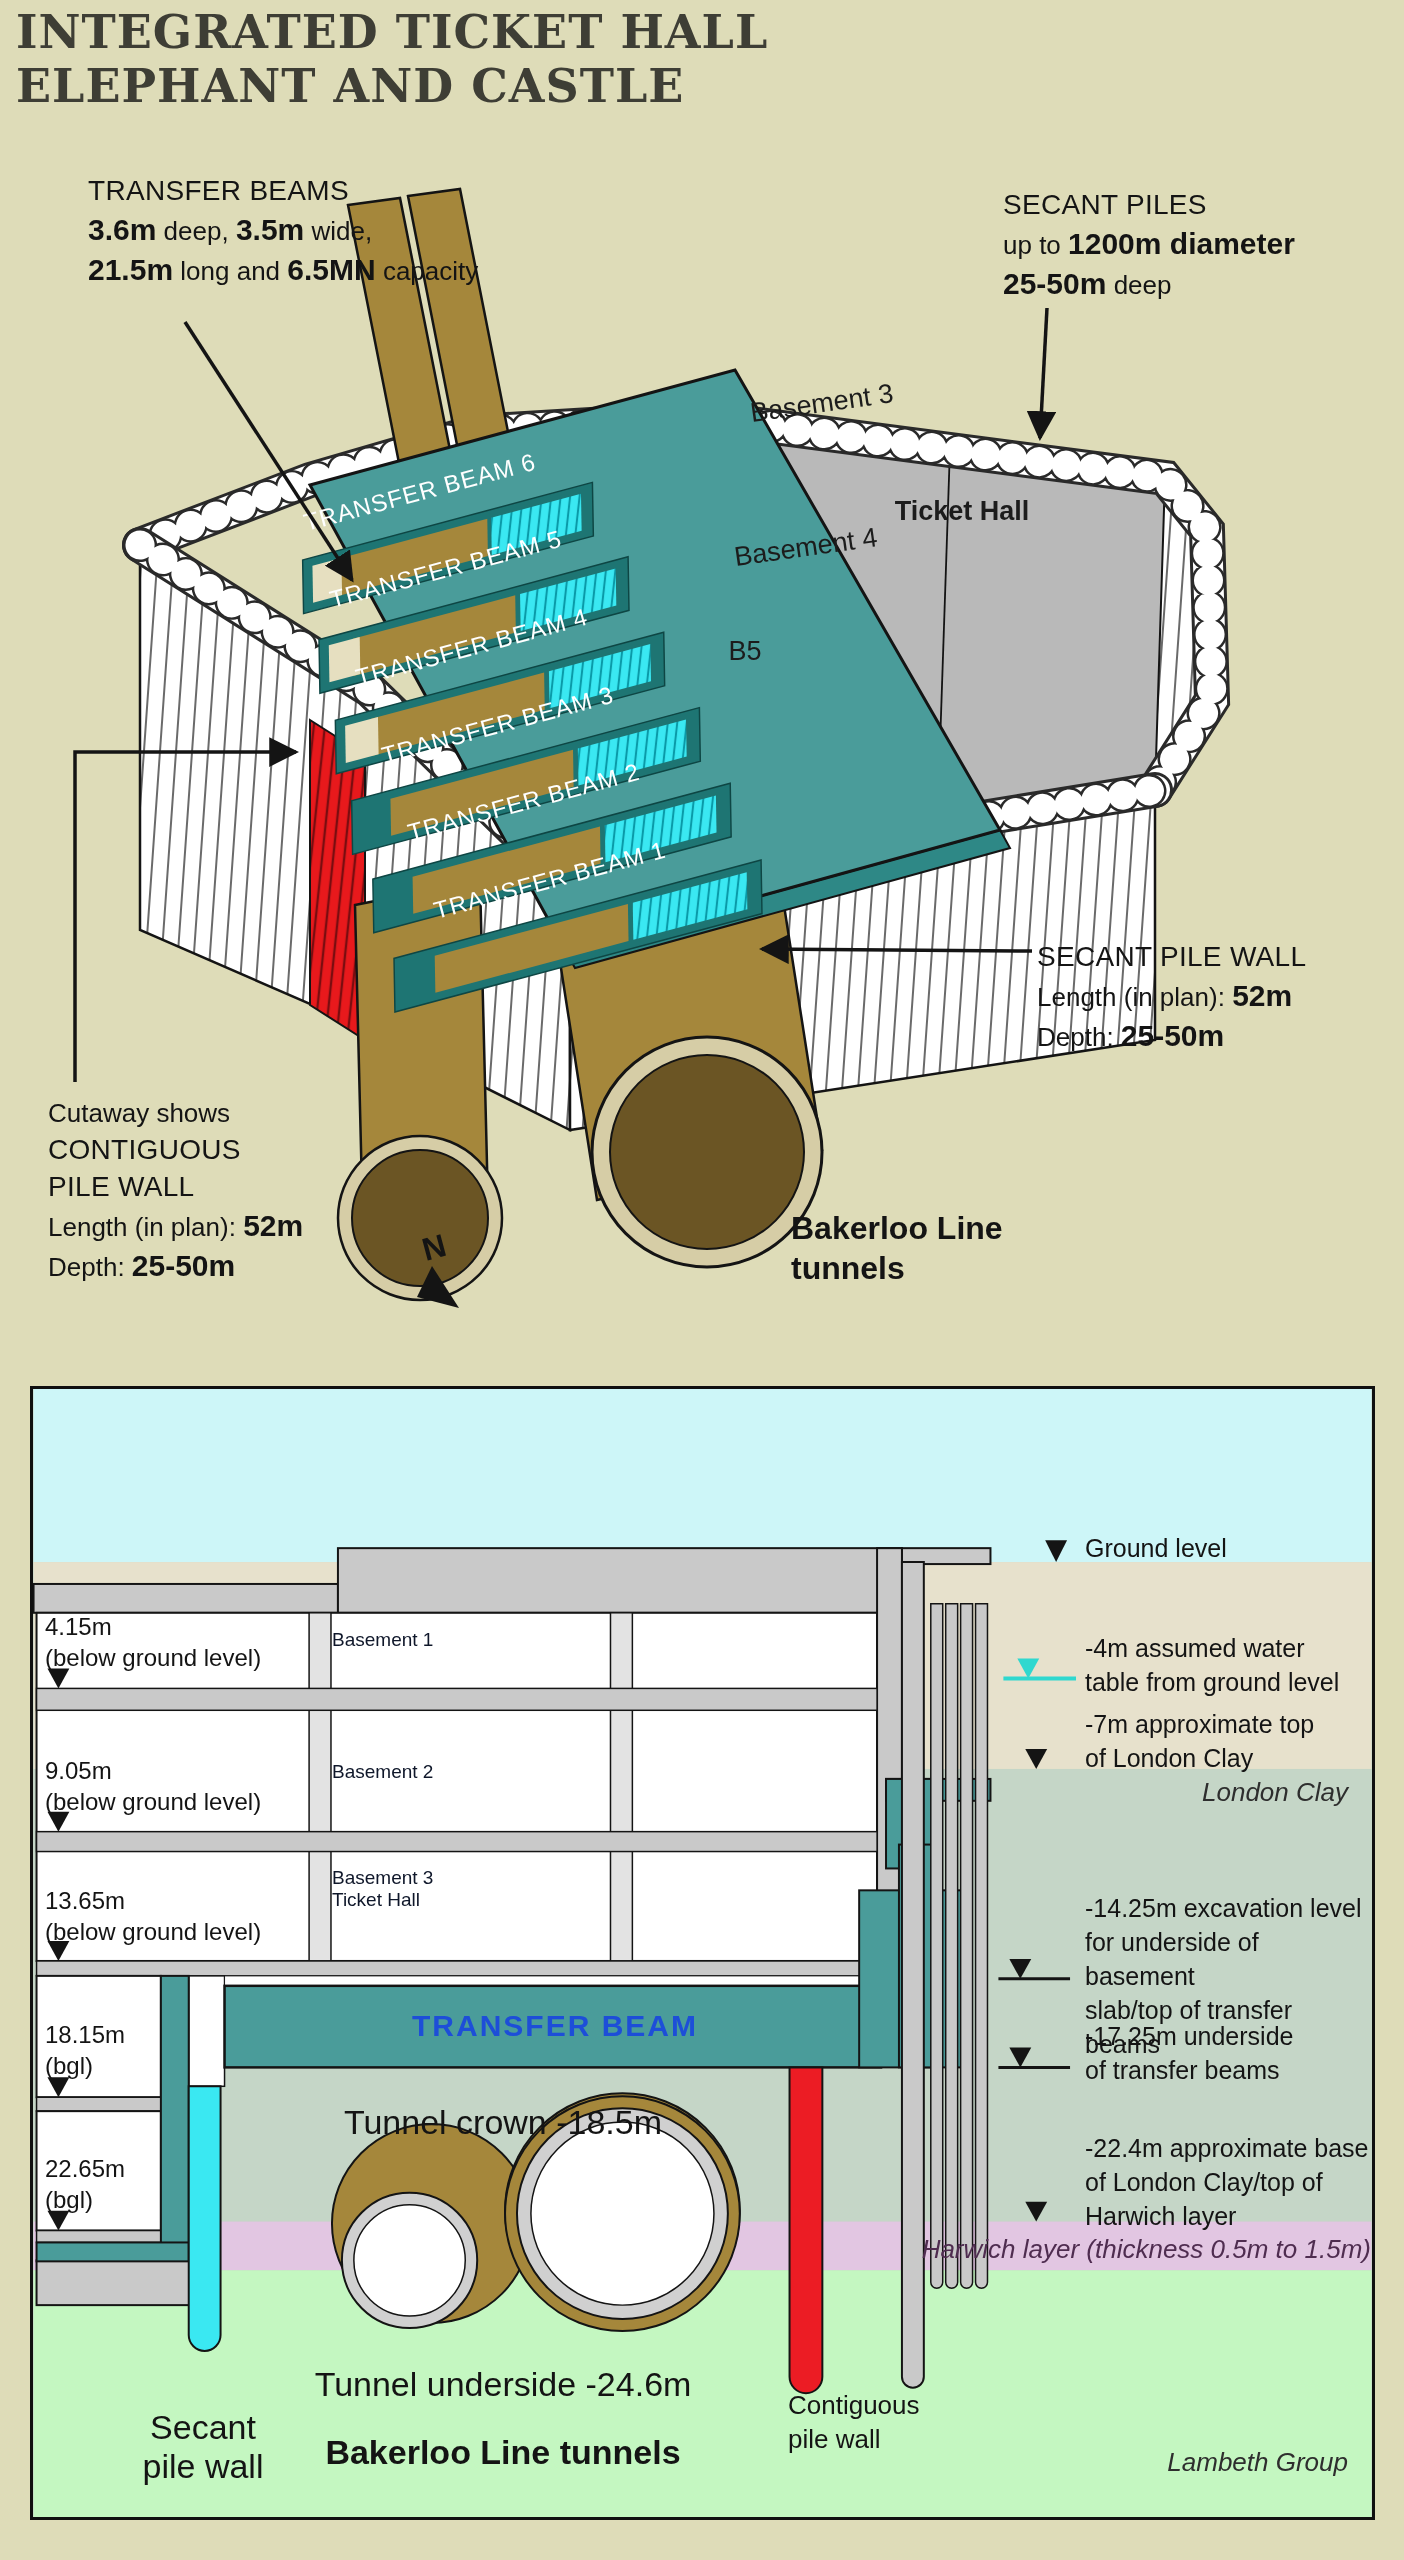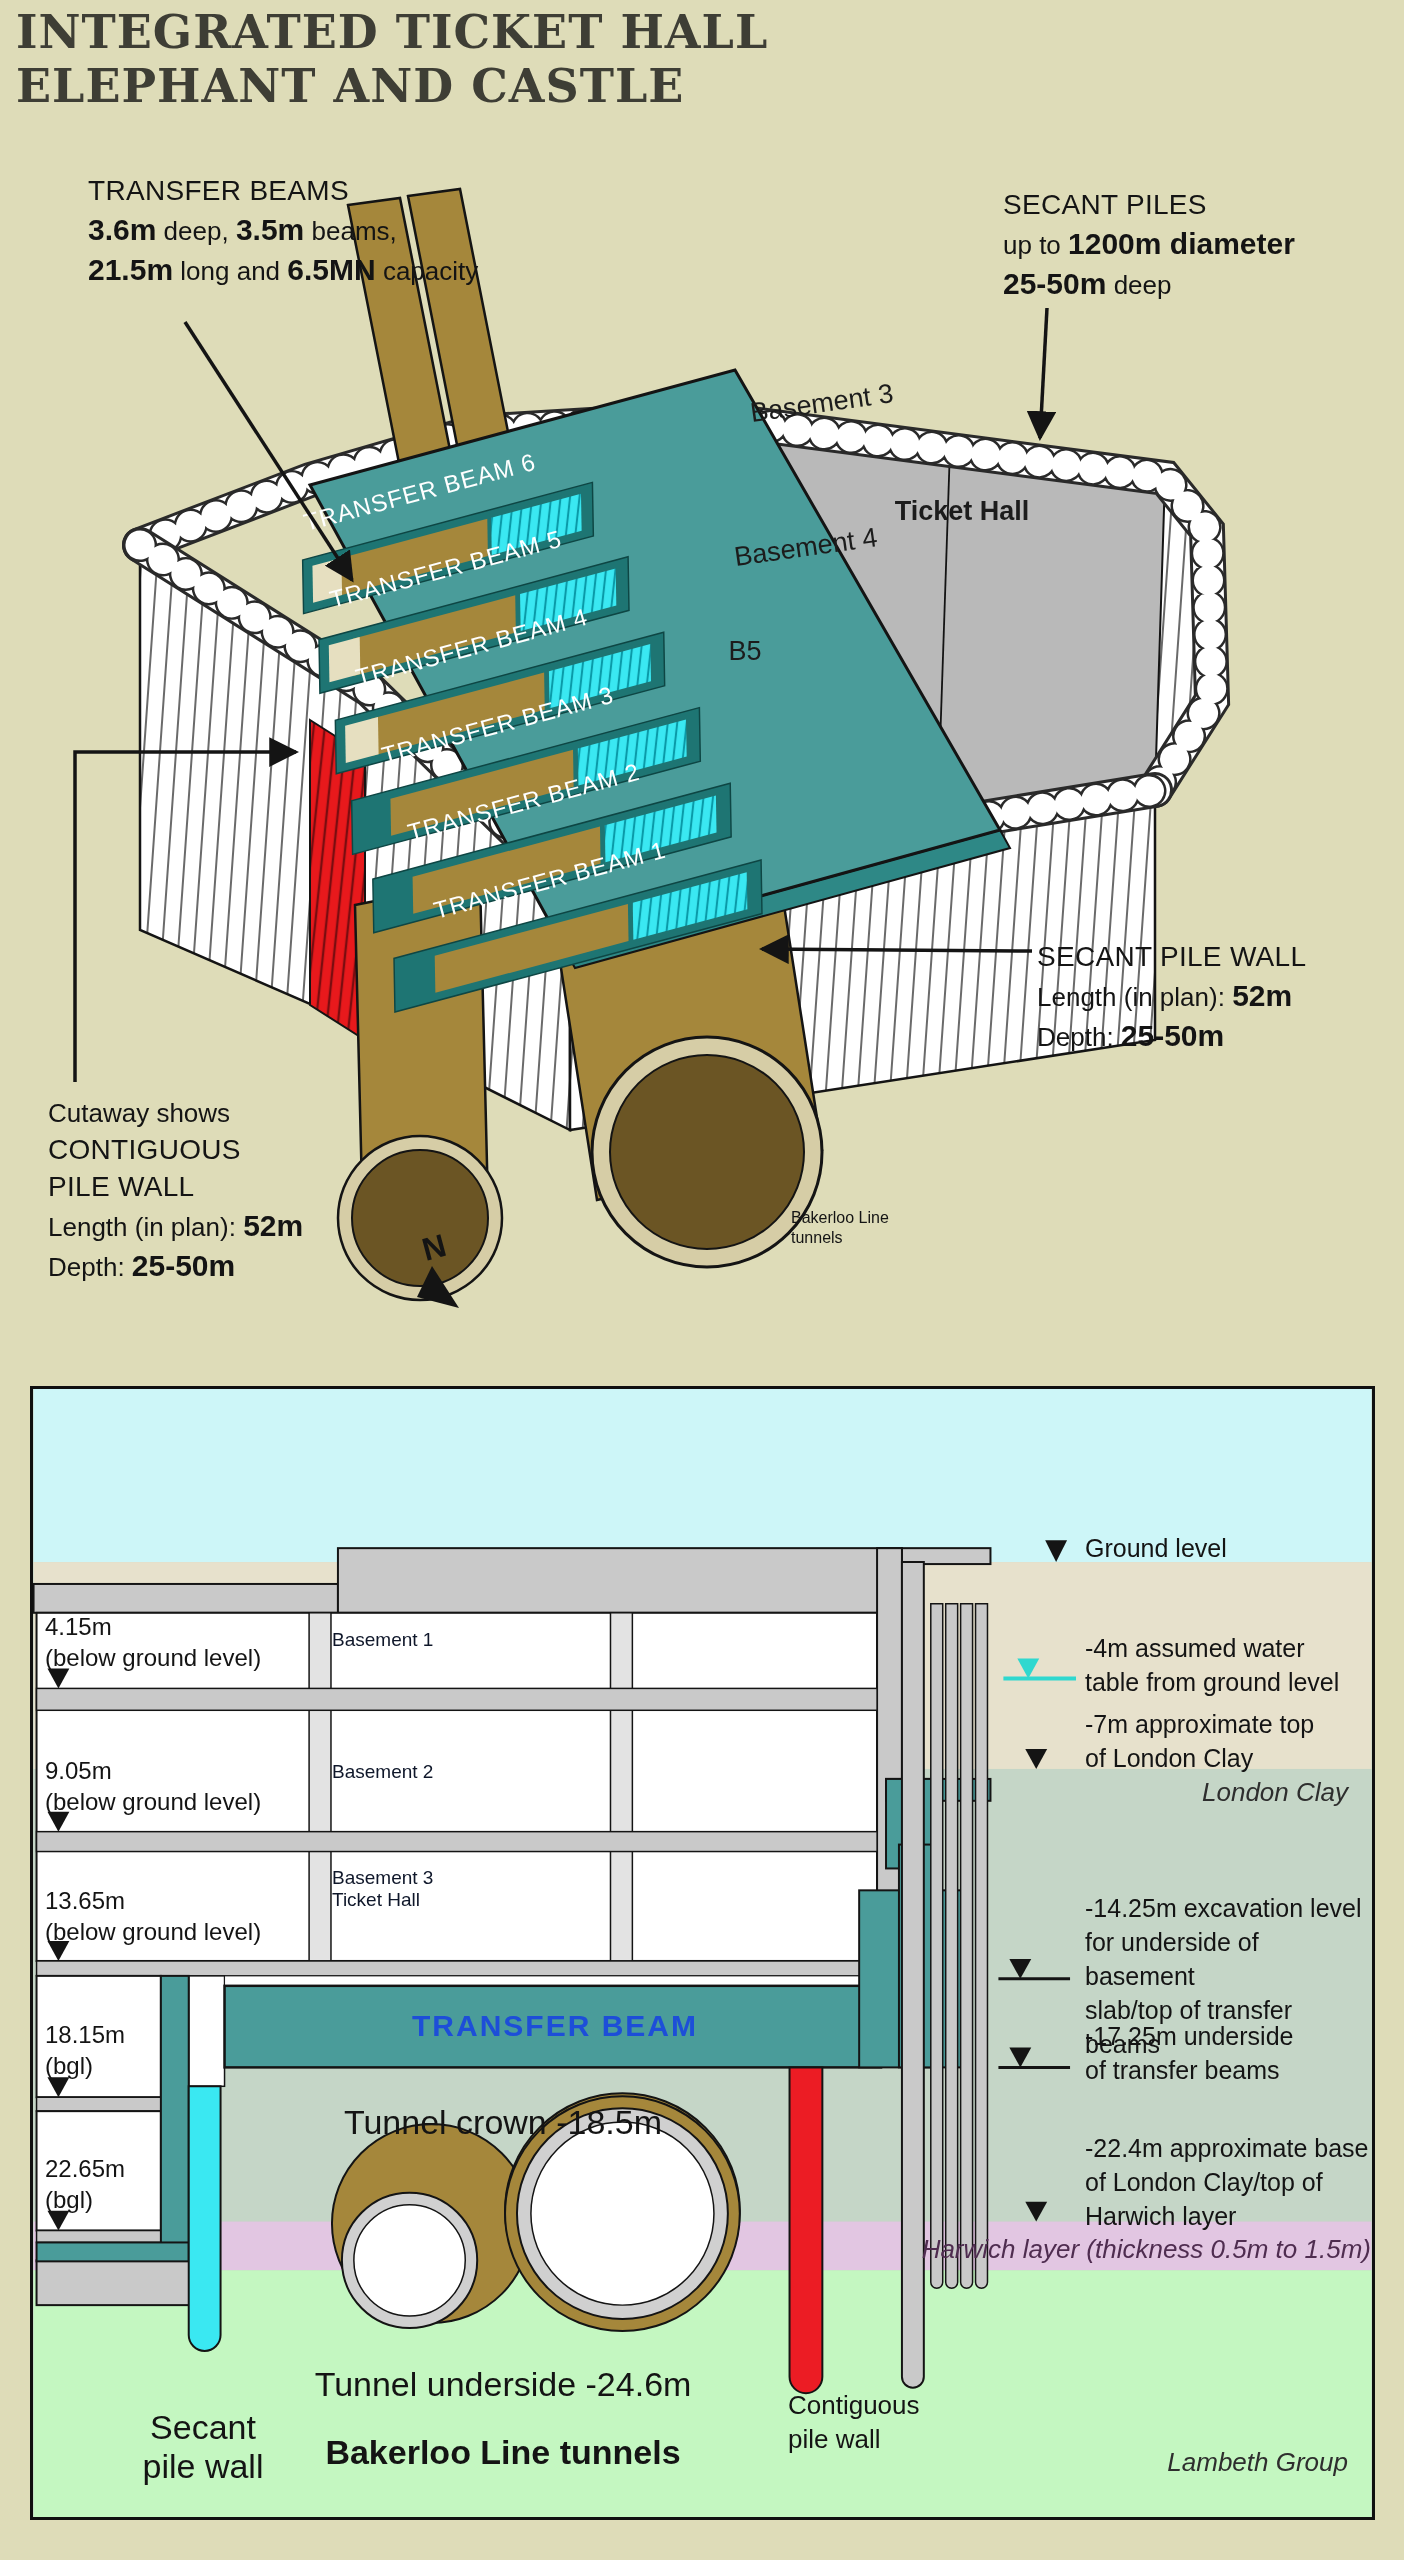--- a/index.html
+++ b/index.html
@@ -6,21 +6,21 @@
   .page{position:relative;width:1404px;height:2560px;background:#dedcb8;overflow:hidden;
         font-family:"Liberation Sans",sans-serif;color:#1c1c1c;}
   .abs{position:absolute;}
   
   .title{position:absolute;left:16px;top:6px;font-size:46px;font-weight:900;
          letter-spacing:1px;line-height:1.17;color:#3e3e35;font-family:"DejaVu Serif","Liberation Serif",serif;}
   
   .note{position:absolute;font-size:26px;line-height:1.34;color:#141414;}
   .note .h{font-weight:400;font-size:28px;letter-spacing:.3px;}
   .note b{font-size:30px;font-weight:700;}
-  .lbl-bold{position:absolute;font-size:16px;font-weight:400;line-height:1.25;color:#141414;}
+  .lbl-bold{position:absolute;font-size:32px;font-weight:700;line-height:1.25;color:#141414;}
   
   .panel{position:absolute;left:30px;top:1386px;width:1345px;height:1134px;
          border:3px solid #101010;box-sizing:border-box;background:#c5d6c7;}
   .panel svg{position:absolute;left:0;top:0;}
   .ptxt{position:absolute;font-size:24px;line-height:1.3;color:#141414;}
   .room-label{position:absolute;font-size:19px;color:#0f172a;text-align:left;}
   .right-note{position:absolute;font-size:25px;line-height:1.36;color:#141414;}
   .italic-note{position:absolute;font-size:26px;font-style:italic;color:#2e2e2e;text-align:right;}
   .beam-label{position:absolute;font-size:30px;font-weight:700;letter-spacing:2px;color:#1d4ed8;text-align:center;}
   .center-note{position:absolute;font-size:34px;color:#141414;text-align:center;margin-top:24px;}
@@ -162,21 +162,21 @@
     <g stroke="#141414" stroke-width="3.5" fill="none">
       <path d="M185,322 L352,580" marker-end="url(#ah)"></path>
       <path d="M1047,308 L1040,438" marker-end="url(#ah)"></path>
       <path d="M1032,951 L762,949" marker-end="url(#ah)"></path>
       <path d="M75,1082 L75,752 L296,752" marker-end="url(#ah)"></path>
     </g>
   </svg>
 
   <div class="note" style="left:88px;top:172px">
     <div class="h">TRANSFER BEAMS</div>
-    <div><b>3.6m</b><span> deep, </span><b>3.5m</b><span> beams,</span></div>
+    <div><b>3.6m</b><span> deep, </span><b>3.5m</b><span> wide,</span></div>
     <div><b>21.5m</b><span> long and </span><b>6.5MN</b><span> capacity</span></div>
   </div>
 
   <div class="note" style="left:1003px;top:186px">
     <div class="h">SECANT PILES</div>
     <div><span>up to </span><b>1200m diameter</b></div>
     <div><b>25-50m</b><span> deep</span></div>
   </div>
 
   <div class="note" style="left:1037px;top:938px">

